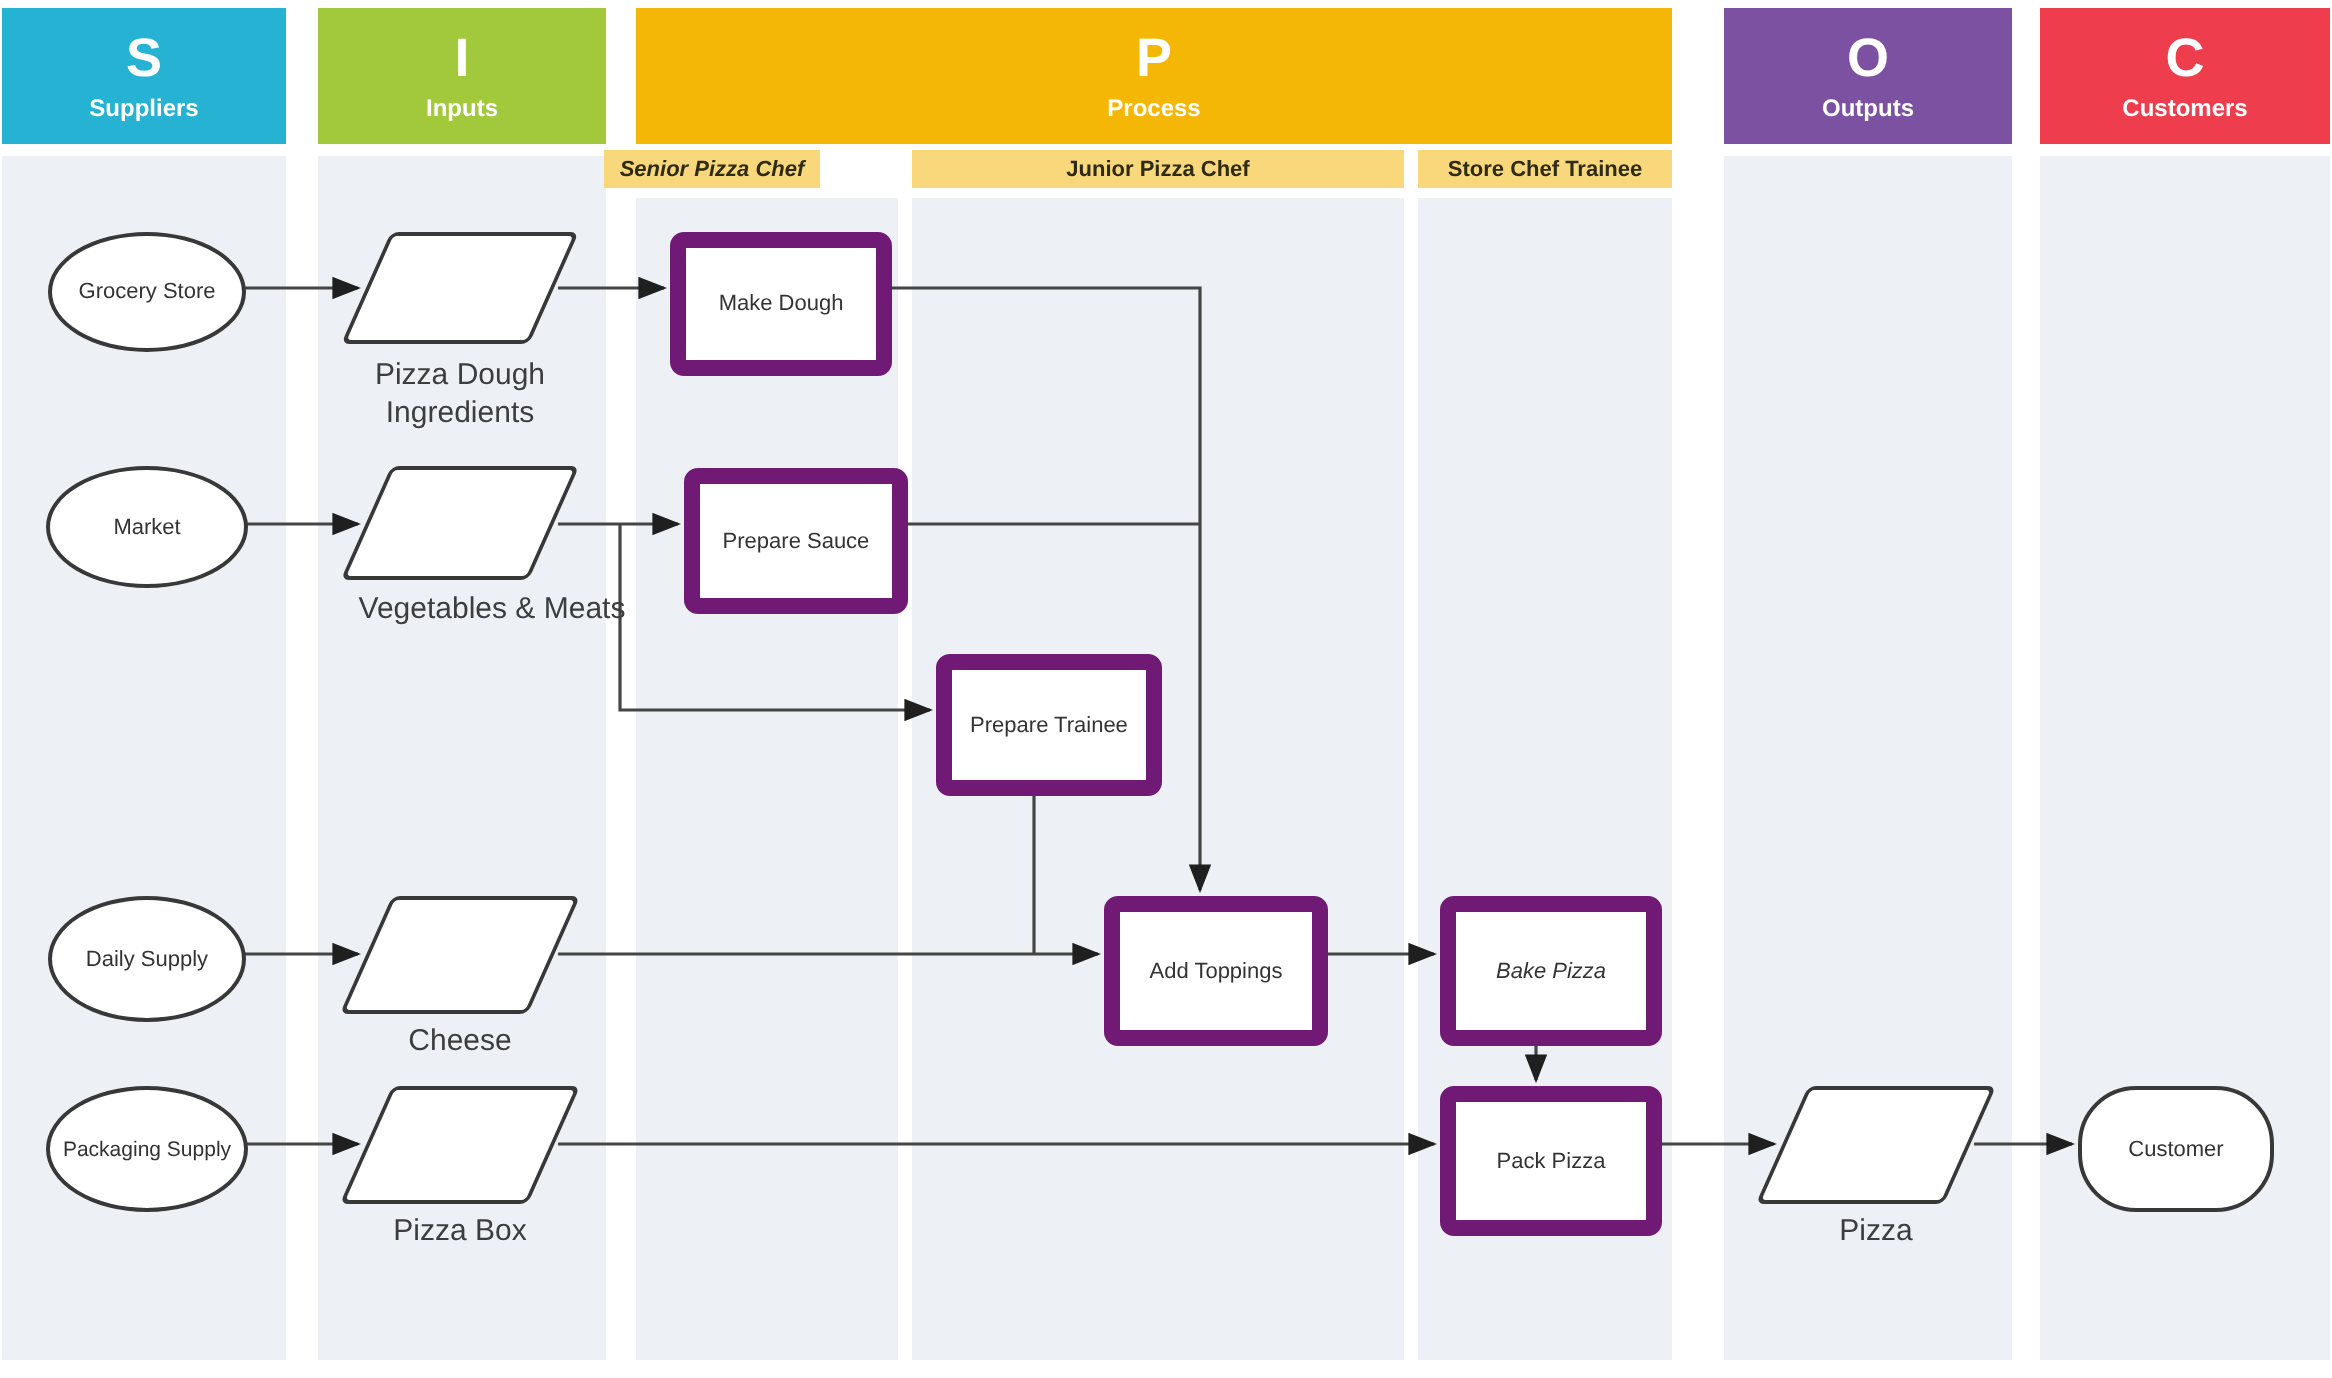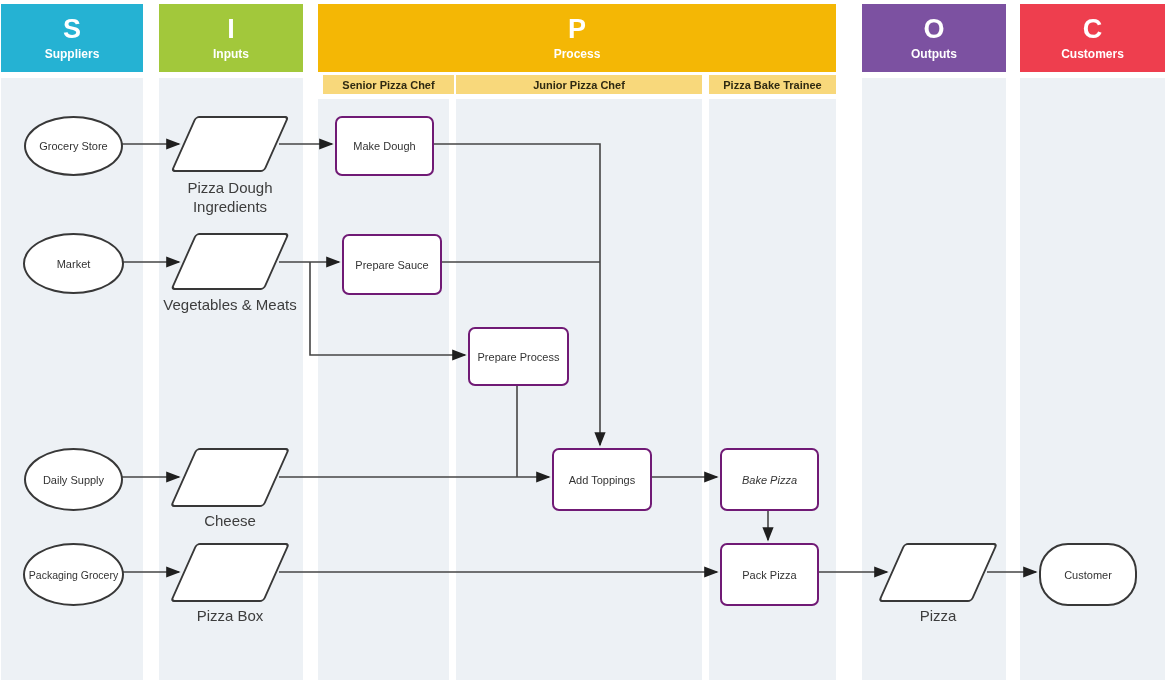--- a/index.html
+++ b/index.html
@@ -18,21 +18,21 @@
     position:absolute;top:75px;height:19px;background:#f8d87b;color:#2f2a12;
     font-size:11px;font-weight:bold;display:flex;align-items:center;justify-content:center;
   }
   .edges{position:absolute;left:0;top:0;z-index:2;}
   .node{position:absolute;z-index:3;display:flex;align-items:center;justify-content:center;}
   .node-ellipse{
     background:#ffffff;border:2px solid #383838;border-radius:50%;
     font-size:11px;color:#333333;text-align:center;white-space:nowrap;
   }
   .node-rect{
-    background:#ffffff;border:2px solid #701a75;border-radius:7px;
+    background:#ffffff;border:8px solid #701a75;border-radius:7px;
     font-size:11px;color:#333333;text-align:center;
   }
   .node-stadium{
     background:#ffffff;border:2px solid #383838;border-radius:29px;
     font-size:11px;color:#333333;text-align:center;
   }
   .para{position:absolute;z-index:3;}
   .para-skew{
     position:absolute;left:13px;right:13px;top:0;bottom:0;background:#ffffff;
     border:2px solid #383838;border-radius:4px;transform:skewX(-24deg);
@@ -68,28 +68,28 @@
   </div>
   <div class="lane-header" style="left:862px;width:144px;background:#7c51a1;">
     <div class="lane-letter">O</div>
     <div class="lane-name">Outputs</div>
   </div>
   <div class="lane-header" style="left:1020px;width:145px;background:#ee3e4e;">
     <div class="lane-letter">C</div>
     <div class="lane-name">Customers</div>
   </div>
 
-  <div class="sublane-header" style="left:323px;width:131px;">
+  <div class="sublane-header" style="left:302px;width:108px;font-style:italic;">
     <span>Senior Pizza Chef</span>
   </div>
   <div class="sublane-header" style="left:456px;width:246px;justify-content:center;">
     <span>Junior Pizza Chef</span>
   </div>
   <div class="sublane-header" style="left:709px;width:127px;">
-    <span>Pizza Bake Trainee</span>
+    <span>Store Chef Trainee</span>
   </div>
 
   <svg class="edges" width="1166" height="689" viewBox="0 0 1166 689">
     <defs>
       <marker id="ah" markerWidth="9" markerHeight="7" refX="8" refY="3.5" orient="auto">
         <path d="M0,0 L9,3.5 L0,7 z" fill="#1f1f1f"></path>
       </marker>
     </defs>
     <g stroke="#454545" stroke-width="1.6" fill="none">
       <line x1="119" y1="144" x2="179" y2="144" marker-end="url(#ah)"></line>
@@ -114,51 +114,51 @@
   <div class="node node-ellipse" style="left:24px;top:116px;width:95px;height:56px;">
     <span>Grocery Store</span>
   </div>
   <div class="node node-ellipse" style="left:23px;top:233px;width:97px;height:57px;">
     <span>Market</span>
   </div>
   <div class="node node-ellipse" style="left:24px;top:448px;width:95px;height:59px;">
     <span>Daily Supply</span>
   </div>
   <div class="node node-ellipse" style="left:23px;top:543px;width:97px;height:59px;font-size:10.5px;">
-    <span>Packaging Grocery</span>
+    <span>Packaging Supply</span>
   </div>
 
   <div class="para" style="left:170px;top:116px;width:120px;height:56px;">
     <div class="para-skew"></div>
   </div>
   <div class="cap" style="left:185px;top:179px;width:90px;">Pizza Dough Ingredients</div>
 
   <div class="para" style="left:170px;top:233px;width:120px;height:57px;">
     <div class="para-skew"></div>
   </div>
-  <div class="cap" style="left:160px;top:296px;width:140px;">Vegetables &amp; Meats</div>
+  <div class="cap" style="left:176px;top:296px;width:140px;">Vegetables &amp; Meats</div>
 
   <div class="para" style="left:170px;top:448px;width:120px;height:59px;">
     <div class="para-skew"></div>
   </div>
   <div class="cap" style="left:185px;top:512px;width:90px;">Cheese</div>
 
   <div class="para" style="left:170px;top:543px;width:120px;height:59px;">
     <div class="para-skew"></div>
   </div>
   <div class="cap" style="left:185px;top:607px;width:90px;">Pizza Box</div>
 
   <div class="node node-rect" style="left:335px;top:116px;width:95px;height:56px;">
     <span>Make Dough</span>
   </div>
   <div class="node node-rect" style="left:342px;top:234px;width:96px;height:57px;">
     <span>Prepare Sauce</span>
   </div>
   <div class="node node-rect" style="left:468px;top:327px;width:97px;height:55px;">
-    <span>Prepare Process</span>
+    <span>Prepare Trainee</span>
   </div>
   <div class="node node-rect" style="left:552px;top:448px;width:96px;height:59px;">
     <span>Add Toppings</span>
   </div>
   <div class="node node-rect" style="left:720px;top:448px;width:95px;height:59px;font-style:italic;">
     <span>Bake Pizza</span>
   </div>
   <div class="node node-rect" style="left:720px;top:543px;width:95px;height:59px;">
     <span>Pack Pizza</span>
   </div>

